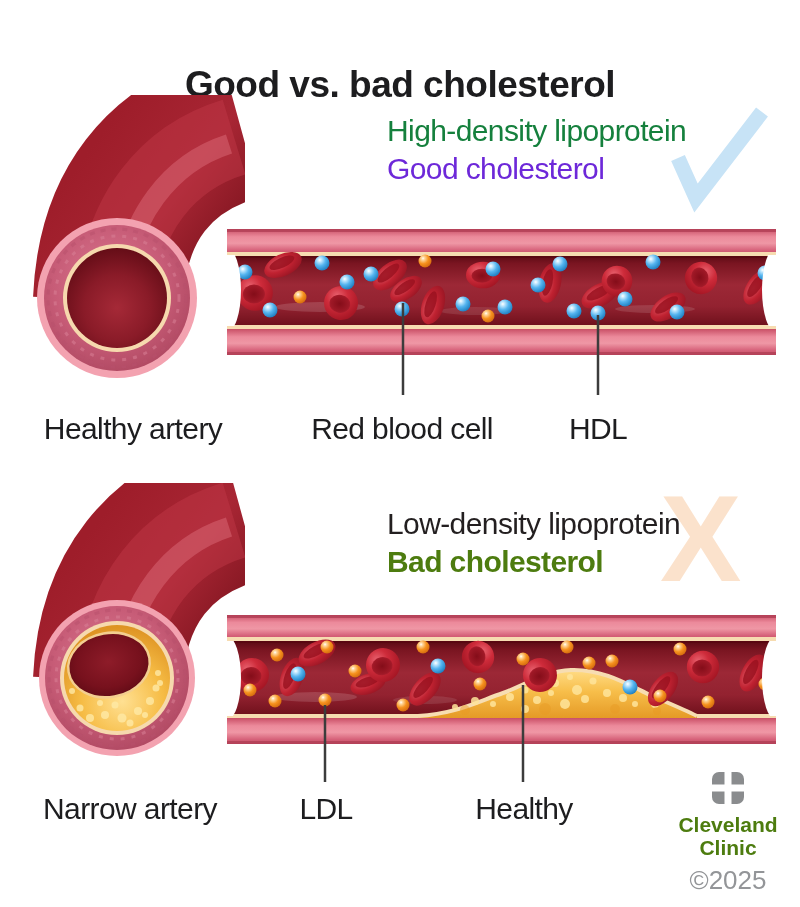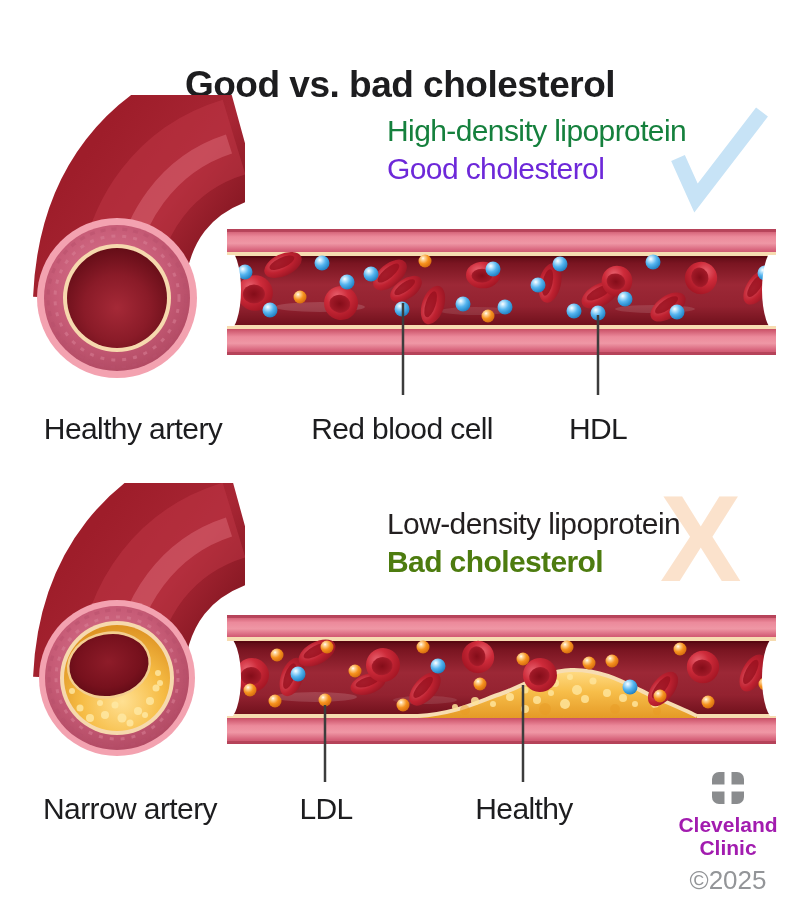--- a/index.html
+++ b/index.html
@@ -359,20 +359,20 @@
   <span class="lbl row2" style="left:130px">Narrow artery</span>
   <span class="lbl row2" style="left:326px">LDL</span>
   <span class="lbl row2" style="left:524px">Healthy</span>
 
   <div class="footer">
     <svg width="34" height="34" viewBox="0 0 34 34" style="display:inline-block">
       <rect x="1" y="1" width="32" height="32" rx="7" fill="#8A8C8E"></rect>
       <rect x="13.5" y="-1" width="7" height="36" fill="#fff"></rect>
       <rect x="-1" y="13.5" width="36" height="7" fill="#fff"></rect>
     </svg>
-    <div class="brand" style="color: #a21caf;">
+    <div class="brand" style="color: #4d7c0f;">
       <span style="display:block">Cleveland</span>
       <span style="display:block">Clinic</span>
     </div>
     <div class="copyright" style="color: rgb(147, 149, 152);">©2025</div>
   </div>
 
 </div>
 
 </body></html>

